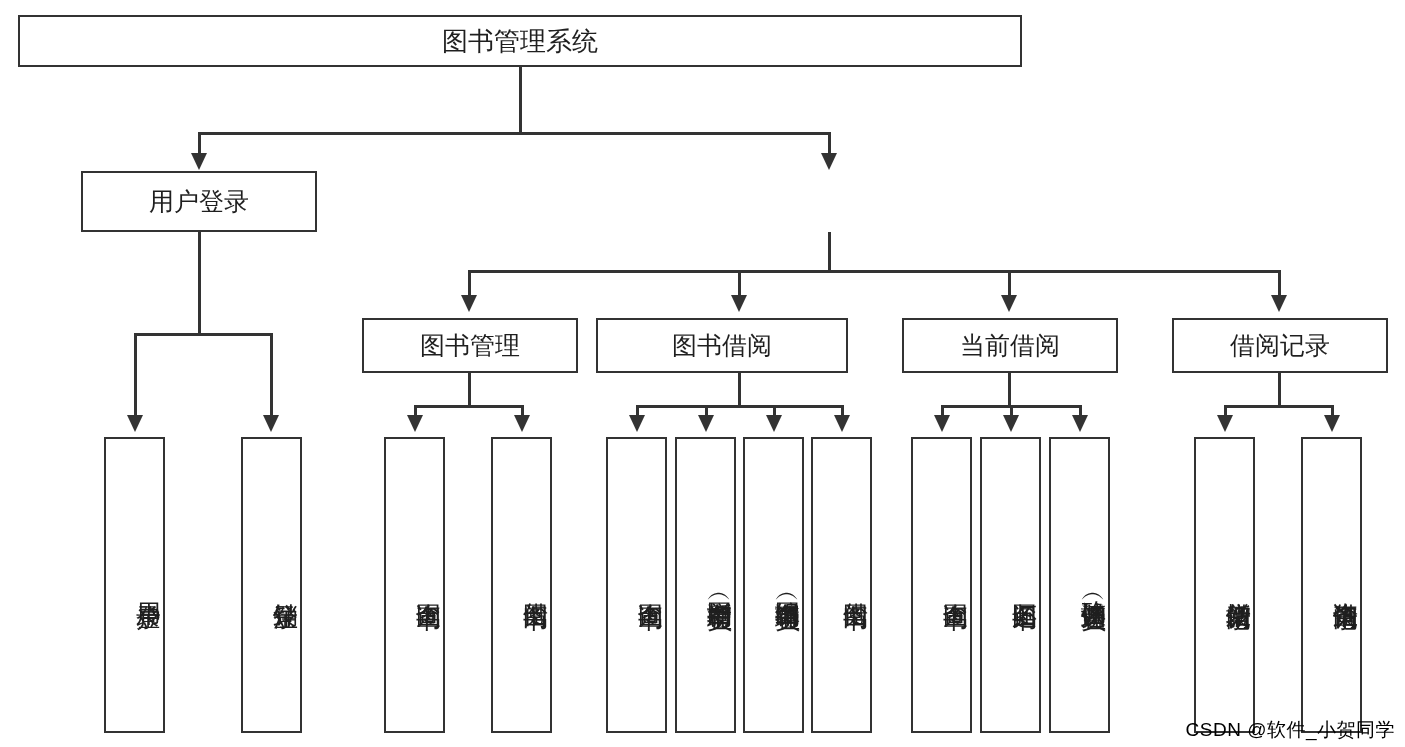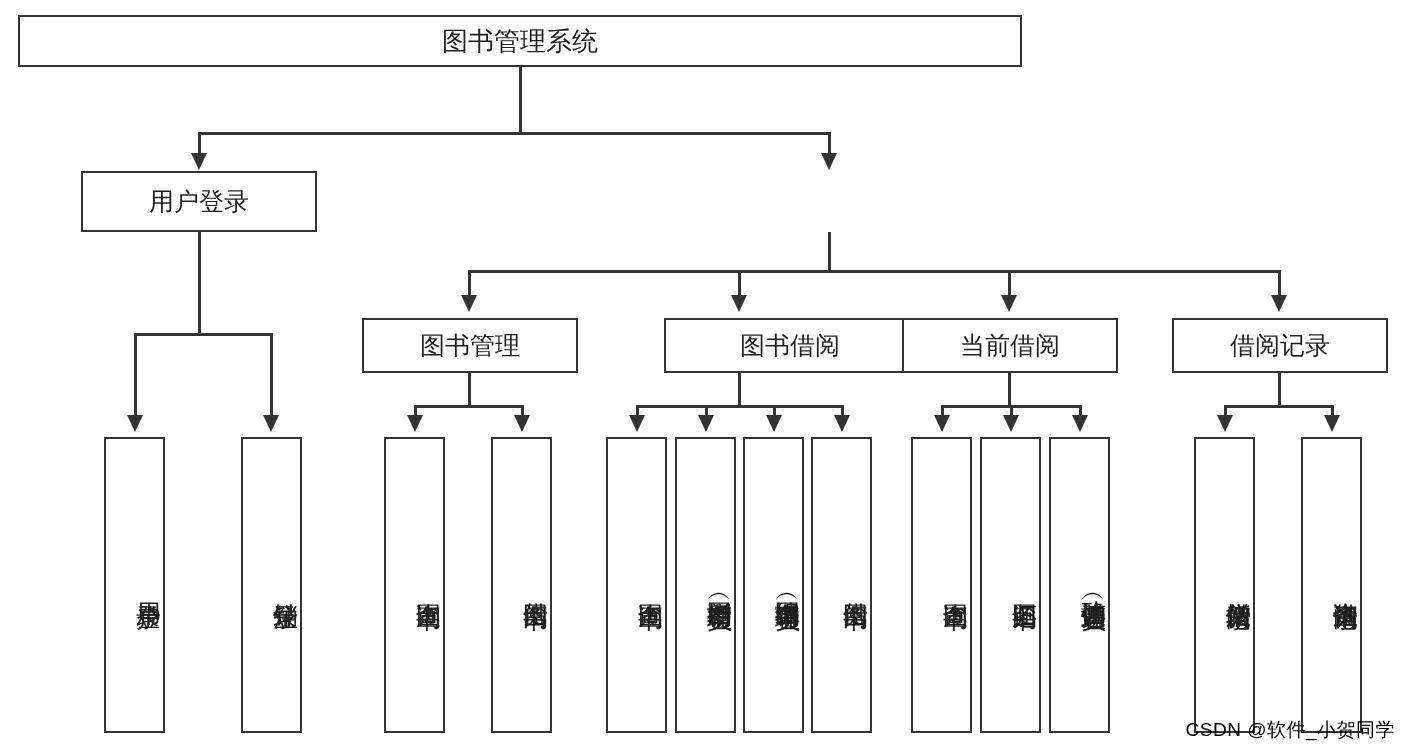--- a/index.html
+++ b/index.html
@@ -113,21 +113,21 @@
   <div class="edge v" style="left:738px; top:270px; height:28px;"></div>
   <div class="arrow" style="left:731px; top:295px;"></div>
   <div class="edge v" style="left:1008px; top:270px; height:28px;"></div>
   <div class="arrow" style="left:1001px; top:295px;"></div>
   <div class="edge v" style="left:1278px; top:270px; height:28px;"></div>
   <div class="arrow" style="left:1271px; top:295px;"></div>
 
   <div class="node lvl3" style="left:362px; top:318px; width:216px; height:55px;">
     <span>图书管理</span>
   </div>
-  <div class="node lvl3" style="left:664px; top:318px; width:252px; height:55px;">
+  <div class="node lvl3" style="left:596px; top:318px; width:252px; height:55px;">
     <span>图书借阅</span>
   </div>
   <div class="node lvl3" style="left:1172px; top:318px; width:216px; height:55px;">
     <span>借阅记录</span>
   </div>
   <div class="node lvl3" style="left:902px; top:318px; width:216px; height:55px;">
     <span>当前借阅</span>
   </div>
 
   <div class="edge v" style="left:468px; top:373px; height:34px;"></div>

